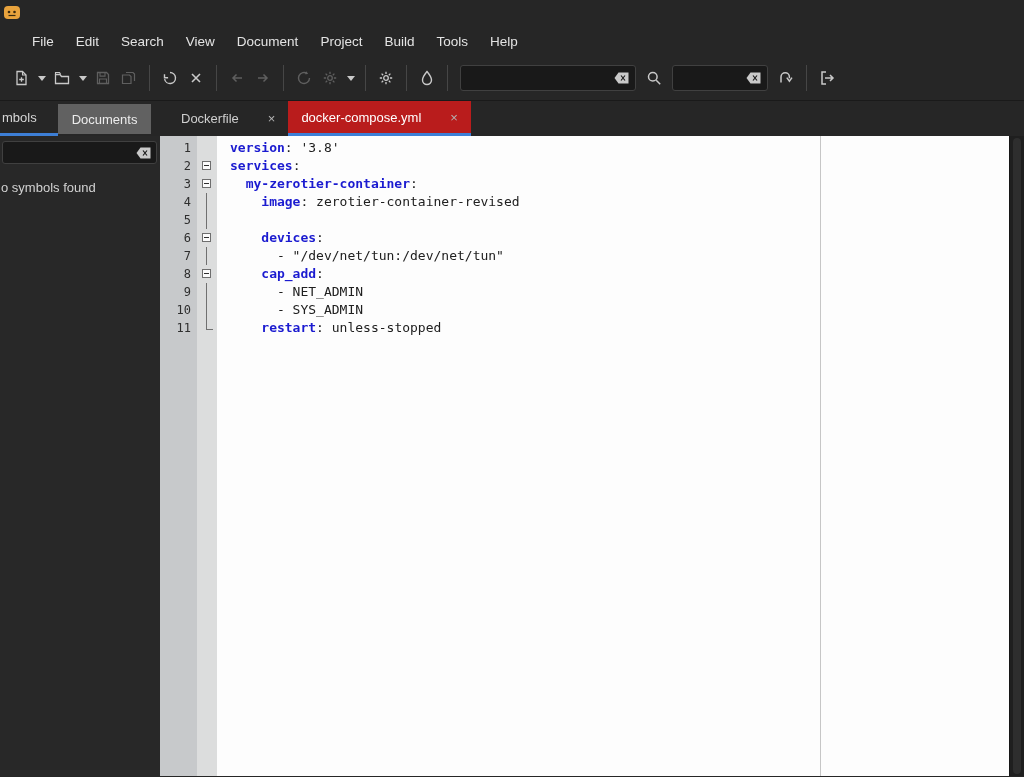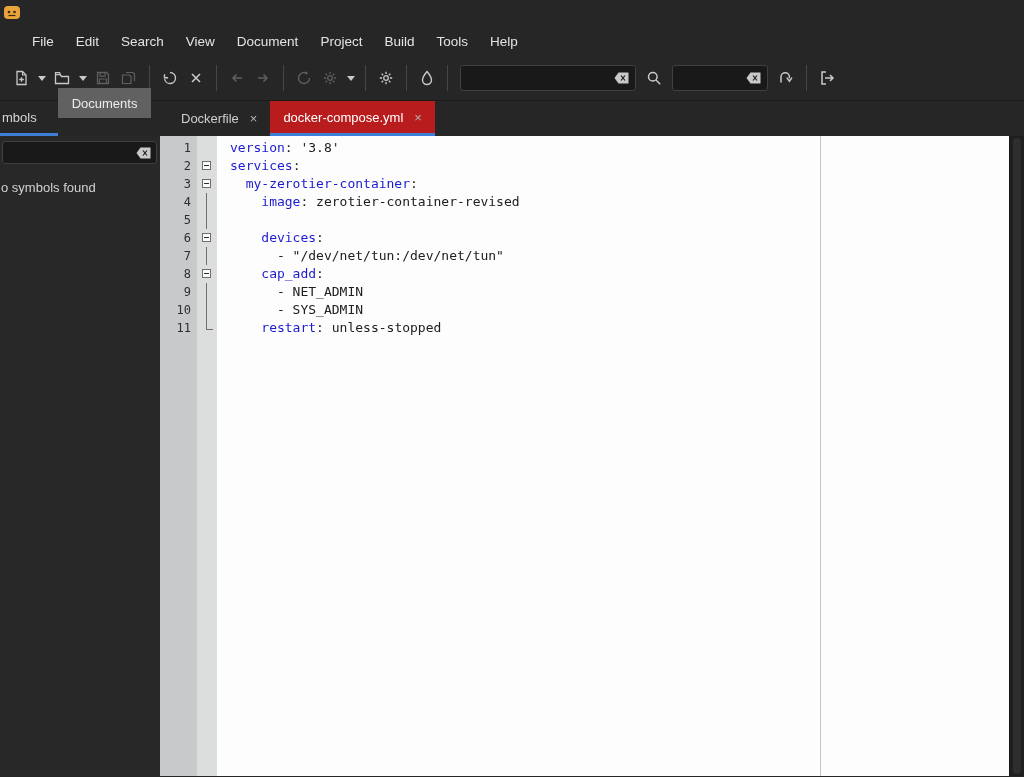--- a/index.html
+++ b/index.html
@@ -22,23 +22,23 @@
   .tb-entry{height:26px;background:#191919;border:1px solid #404040;border-radius:3px;display:flex;align-items:center;padding:0 6px;margin:0 5px;box-sizing:border-box}
   .tb-entry input{flex:1;min-width:0;background:transparent;border:none;outline:none;color:#eaeaea;font-size:13px;font-family:inherit}
   .entry-search{width:176px}
   .entry-goto{width:96px}
 
   
   .tabstrip{height:35px;display:flex;align-items:flex-end;background:#262626}
   .side-tabs{width:160px;display:flex;align-items:flex-end;height:100%;box-sizing:border-box}
   .stab{display:flex;align-items:center;font-size:13px;color:#d6d6d6;box-sizing:border-box}
   .stab-symbols{height:35px;padding:0 21px 0 2px;border-bottom:3px solid #3d7fd6}
-  .stab-documents{height:30px;margin-bottom:18px;padding:0 14px;background:#616161;color:#ececec}
+  .stab-documents{height:30px;margin-bottom:2px;padding:0 14px;background:#616161;color:#ececec}
   .edit-tabs{display:flex;align-items:flex-end;height:100%;margin-left:8px}
-  .etab{height:35px;display:flex;align-items:center;gap:11px;padding:0 13px;font-size:13px;color:#cfcfcf;box-sizing:border-box}
+  .etab{height:35px;display:flex;align-items:center;gap:29px;padding:0 13px;font-size:13px;color:#cfcfcf;box-sizing:border-box}
   .etab.active{background:#b91c1c;border-bottom:3px solid #3d7fd6;color:#ffffff}
   .tab-close{font-size:13px;color:#b4b4b4;line-height:1}
 
   
   .content{display:flex;height:640px}
 
   
   .sidebar{width:160px;background:#282828;display:flex;flex-direction:column;box-sizing:border-box}
   .side-search{margin:5px 3px 0 2px;height:23px;background:#191919;border:1px solid #404040;border-radius:3px;display:flex;align-items:center;padding:0 5px;box-sizing:border-box}
   .side-search input{flex:1;min-width:0;background:transparent;border:none;outline:none;color:#eaeaea;font-size:12.5px;font-family:inherit}
@@ -52,21 +52,21 @@
   .lines{position:relative;padding-top:3px}
   .eline{display:flex;height:18px;line-height:18px;font-family:"DejaVu Sans Mono",monospace;font-size:13px}
   .lnum{width:37px;text-align:right;padding-right:6px;box-sizing:border-box;color:#2e2e2e;font-size:12px}
   .fold{width:20px;position:relative;box-sizing:border-box}
   .f-line::before{content:'';position:absolute;left:9px;top:0;bottom:0;width:1px;background:#707070}
   .f-corner::before{content:'';position:absolute;left:9px;top:0;height:10px;width:1px;background:#707070}
   .f-corner::after{content:'';position:absolute;left:9px;top:10px;width:7px;height:1px;background:#707070}
   .f-box::before{content:'';position:absolute;left:5px;top:4px;width:9px;height:9px;border:1px solid #6e6e6e;background:#fbfbfb;box-sizing:border-box}
   .f-box::after{content:'';position:absolute;left:7px;top:8px;width:5px;height:1px;background:#2f2f2f}
   .code{white-space:pre;padding-left:13px;color:#202020}
-  .c-k{color:#1b1bd0;font-weight:normal}
+  .c-k{color:#1b1bd0;font-weight:bold}
   .c-p{color:#202020}
 
   
   .scrollbar{width:15px;background:#1f1f1f;border-left:1px solid #161616;box-sizing:border-box;display:flex}
   .scroll-thumb{margin:2px 3px;flex:1;background:#2e2e2e;border-radius:4px}
 </style>
 </head>
 <body>
 
 <div class="window">

